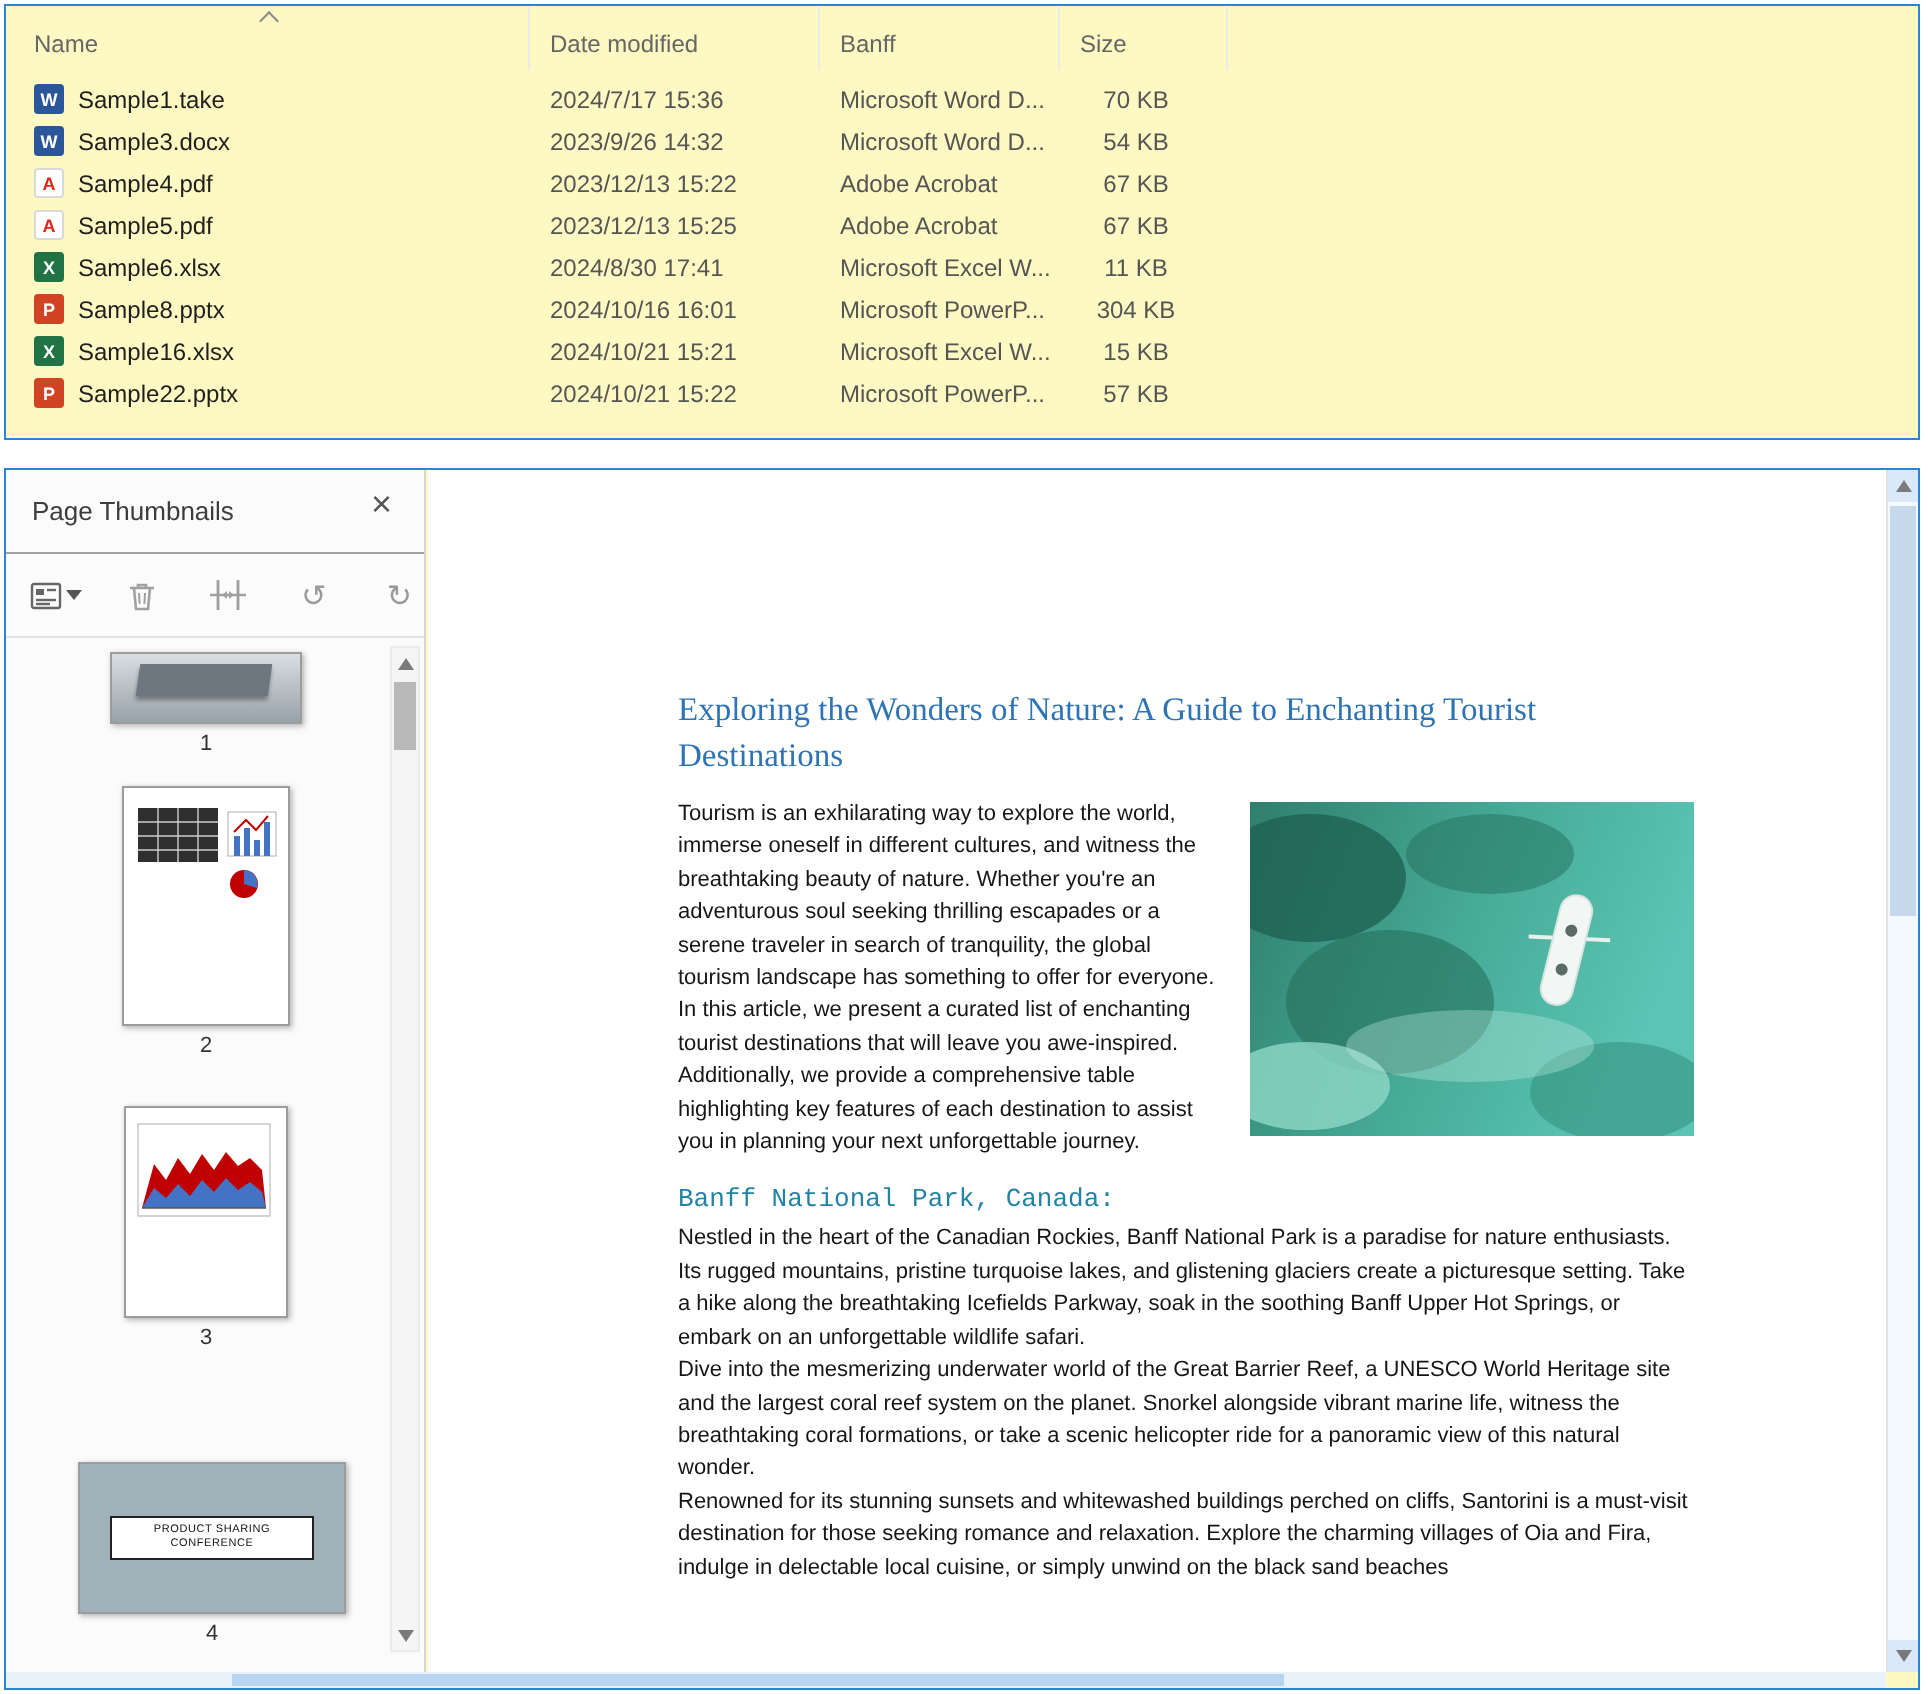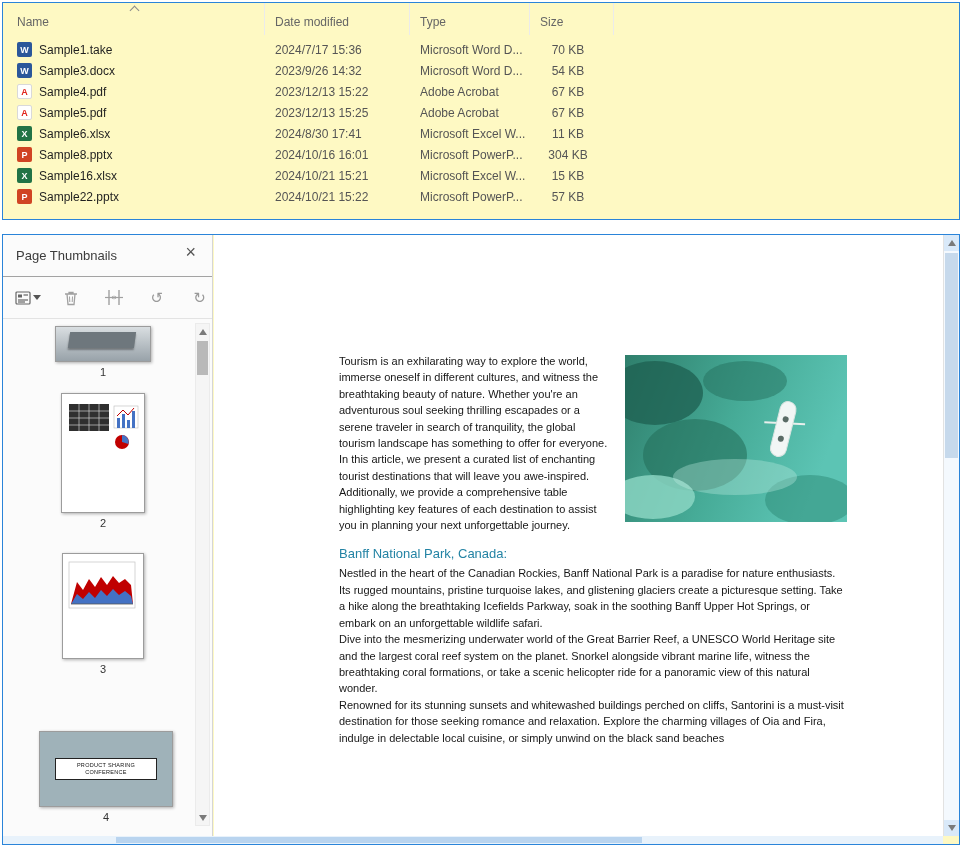--- a/index.html
+++ b/index.html
@@ -71,37 +71,37 @@
   .h-thumb { position:absolute; left:12%; width:56%; top:1px; bottom:1px; background:#b9d4ef; }
 
   .collapse-handle { position:absolute; left:211px; top:296px; width:13px; height:30px; display:flex; align-items:center; justify-content:flex-start; cursor:pointer; }
 
   
   .doc { position:absolute; left:211px; top:0; right:16px; bottom:8px; background:#fff; overflow:hidden; }
   .doc-content { position:absolute; left:125px; top:108px; width:508px; color:#161616; }
   .doc-title { font-family:"Liberation Serif", serif; font-weight:normal; font-size:16.5px; line-height:23px; color:#2E74B5; max-width:452px; }
   .intro { margin-top:10px; font-size:11px; line-height:16.4px; }
   .reef { float:right; width:222px; height:167px; margin:2px 0 5px 13px; display:block; }
-  .sec-h { font-family:Liberation Sans, sans-serif; font-weight:normal; font-size:13px; color:#2383A4; margin:13px 0 4px; }
+  .sec-h { font-family:Liberation Mono, monospace; font-weight:normal; font-size:13px; color:#2383A4; margin:13px 0 4px; }
   .sec-p { font-size:11px; line-height:16.4px; }
 </style>
 </head>
 <body>
 
 <section class="window" id="explorer">
   <div class="exp-header">
     <span class="sort-caret"></span>
     <div class="hcell name">
         <span>Name</span>
       </div>
     <div class="hcell date">
         <span>Date modified</span>
       </div>
     <div class="hcell type">
-        <span>Type</span>
+        <span>Banff</span>
       </div>
     <div class="hcell size">
         <span>Size</span>
       </div>
   </div>
   <div class="rows">
     <div class="row">
       <span class="fi word">
           <span>W</span>
         </span>
@@ -272,20 +272,21 @@
         </span>
     </div>
   </aside>
 
   <div class="collapse-handle">
       <span class="tri-left"></span>
     </div>
 
   <main class="doc">
     <div class="doc-content">
+      <h1 class="doc-title">Exploring the Wonders of Nature: A Guide to Enchanting Tourist Destinations</h1>
       <p class="intro">
         <svg class="reef" viewBox="0 0 222 167">
           <defs>
             <linearGradient id="sea" x1="0" y1="0" x2="1" y2="0.3">
               <stop offset="0" stop-color="#2f7f6c"></stop>
                 <stop offset="0.55" stop-color="#46ab97"></stop>
                 <stop offset="1" stop-color="#5cc4b4"></stop>
             </linearGradient>
           </defs>
           <rect width="222" height="167" fill="url(#sea)"></rect>

